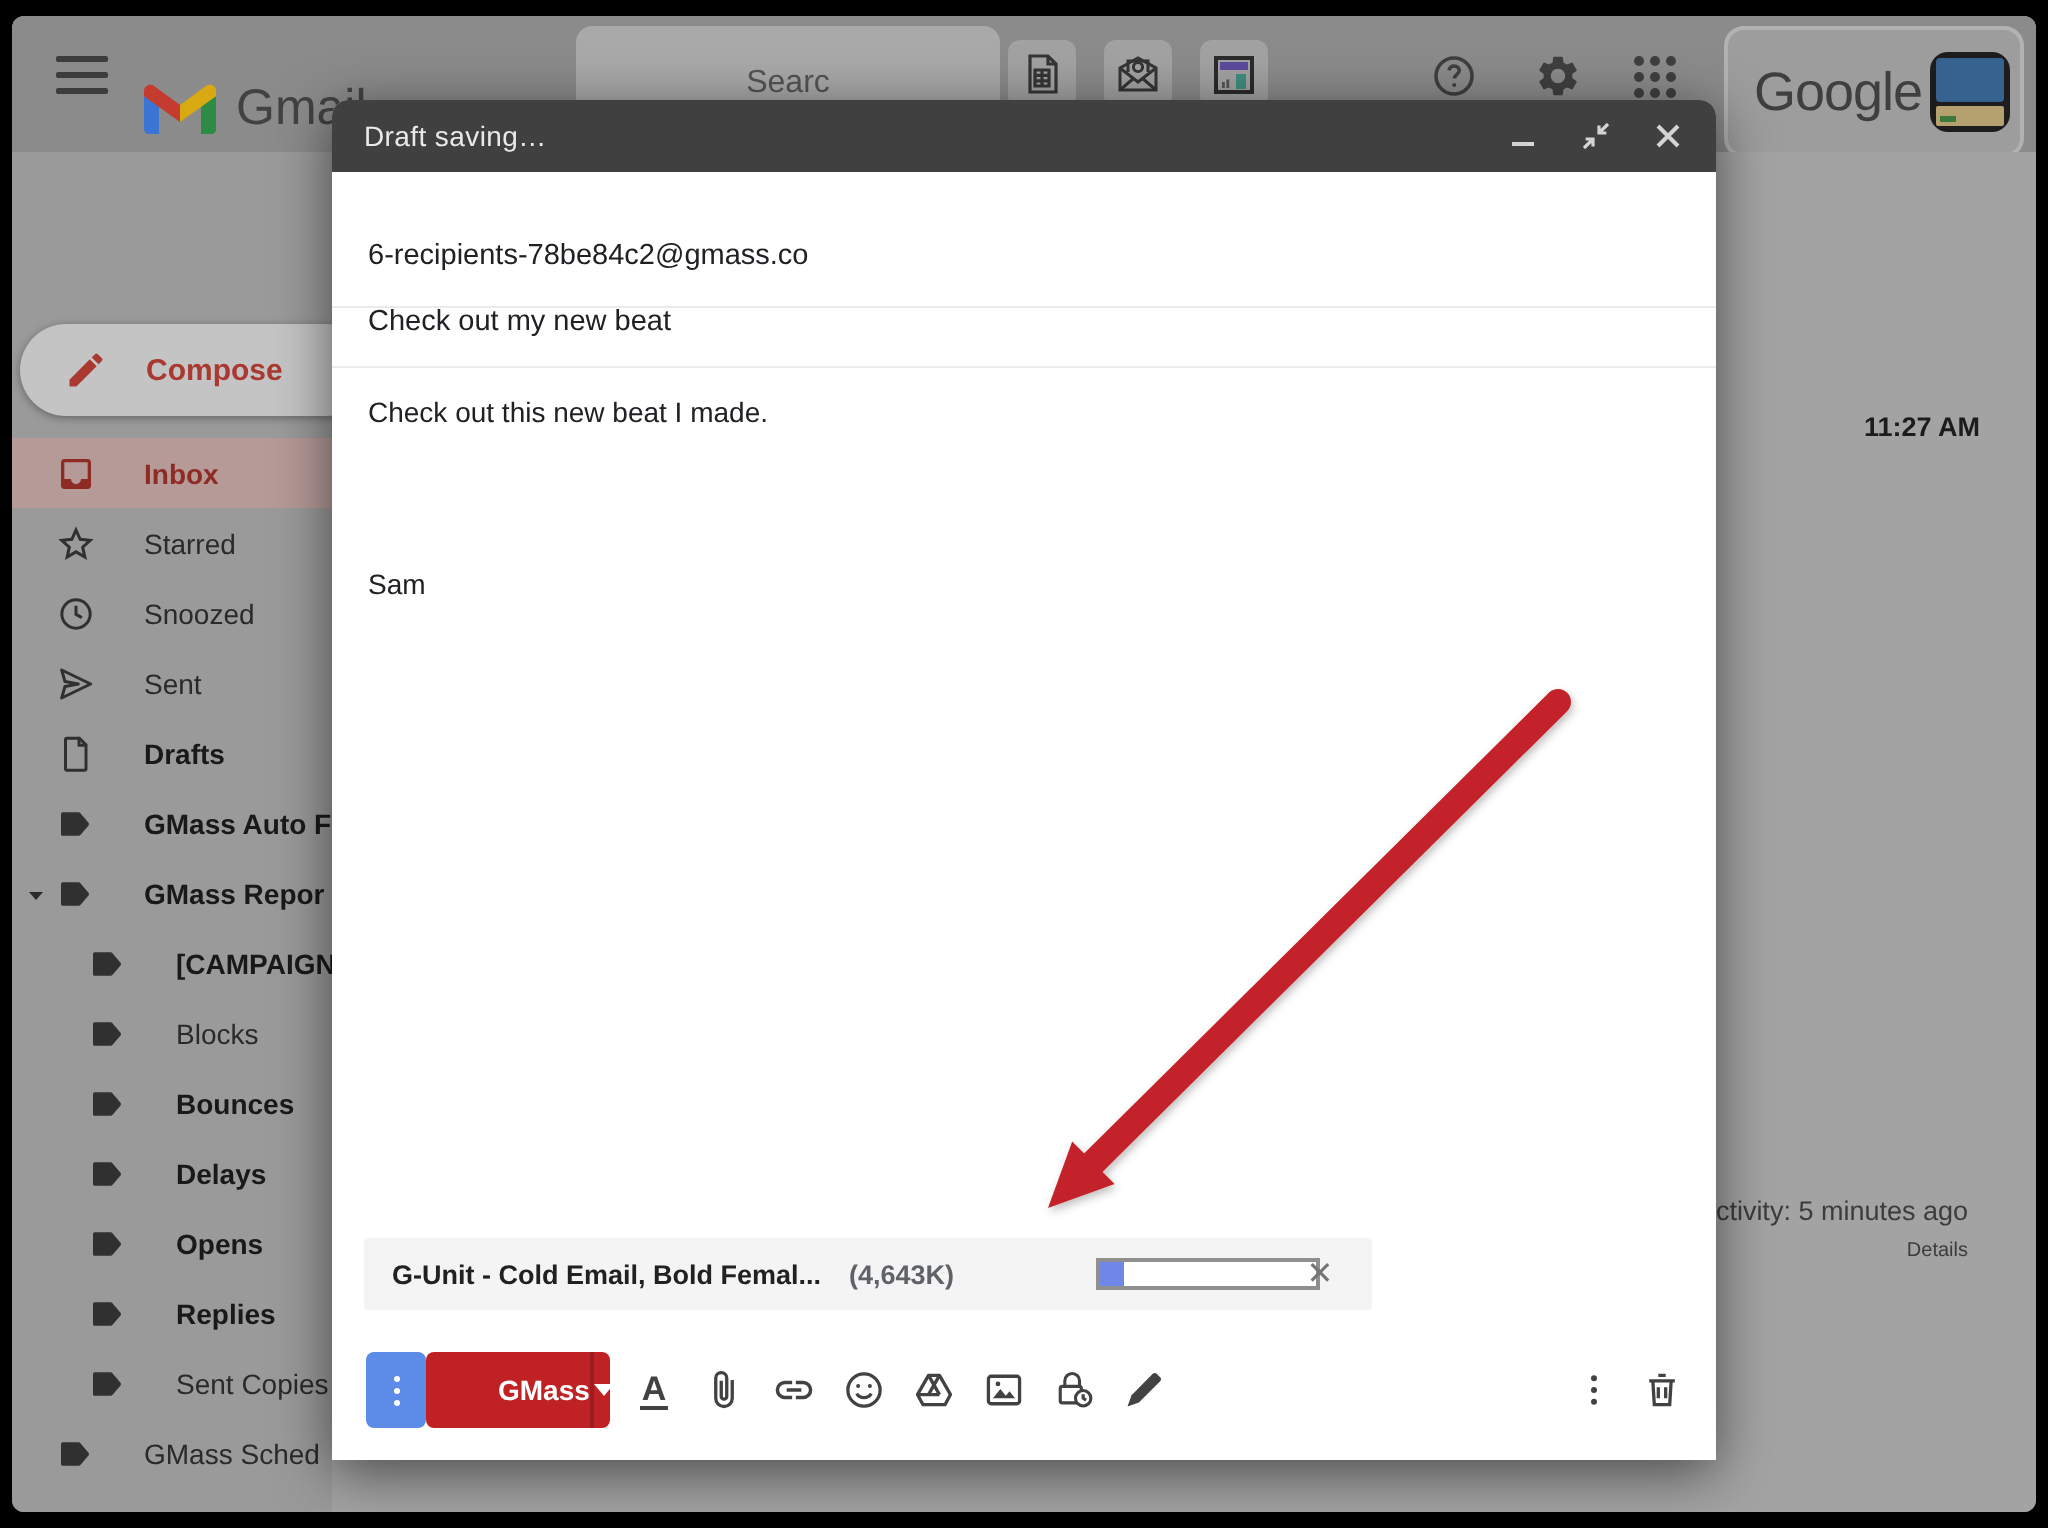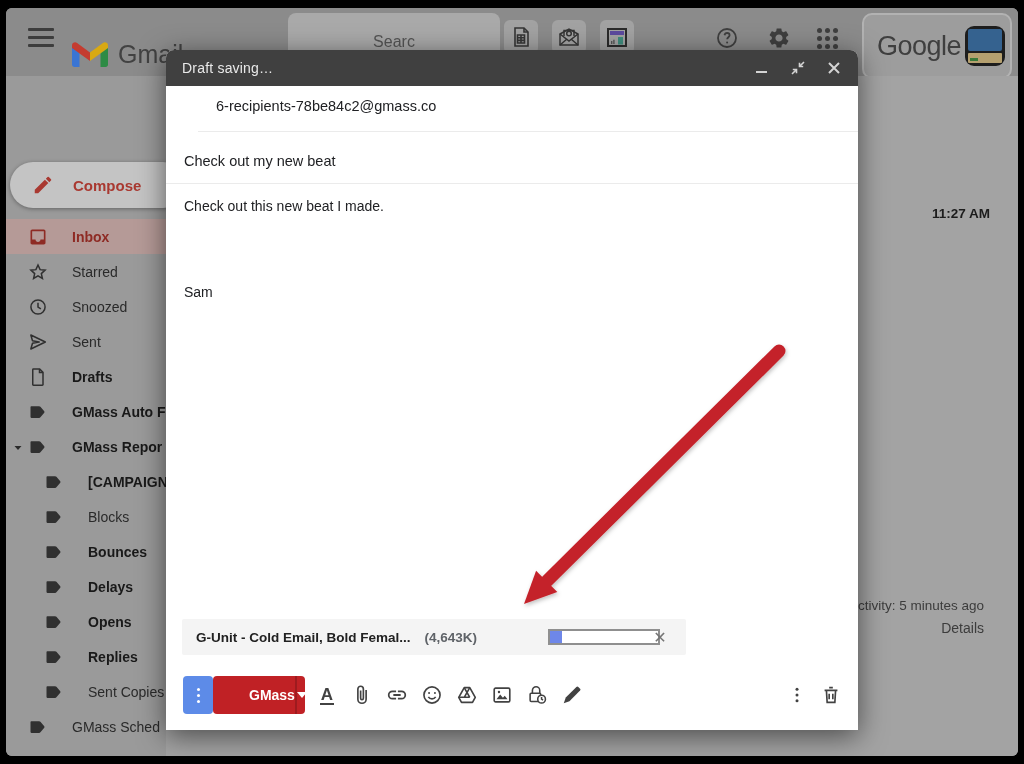--- a/index.html
+++ b/index.html
@@ -42,30 +42,30 @@
   .sb-row.selected{background:#b59a97;color:#8e2b24;}
   .sb-row.selected .sb-ic{color:#8e2b24;}
   .sb-ic{width:20px;height:20px;flex:none;color:#303030;display:flex;align-items:center;justify-content:center;}
   .sb-exp{position:absolute;left:6px;top:50%;transform:translateY(-50%);width:12px;height:12px;color:#2a2a2a;}
 
   
   .mainpane{position:absolute;left:160px;top:68px;right:0;bottom:0;background:#a3a3a3;}
   .pane-divider{position:absolute;height:1px;background:#8e8e8e;left:856px;right:2px;}
   .mail-time{position:absolute;right:28px;top:130px;font-size:13.5px;font-weight:bold;color:#1c1c1c;}
   .footer-activity{position:absolute;right:34px;top:522px;font-size:13.5px;color:#3c3c3c;}
-  .footer-details{position:absolute;right:34px;top:544px;font-size:14px;color:#3c3c3c;cursor:pointer;}
+  .footer-details{position:absolute;right:34px;top:544px;font-size:10px;color:#3c3c3c;cursor:pointer;}
 
   
   .compose{position:absolute;left:160px;top:42px;width:692px;height:680px;background:#fff;border-radius:8px 8px 0 0;box-shadow:0 6px 28px rgba(0,0,0,.55);z-index:10;}
   .cw-header{position:absolute;left:0;top:0;right:0;height:36px;background:#404040;border-radius:8px 8px 0 0;display:flex;align-items:center;padding:0 16px;}
   .cw-title{font-size:14px;font-weight:500;color:#e9e9e9;letter-spacing:.2px;flex:1;}
   .cw-ctrl{display:flex;gap:20px;align-items:center;}
   .cw-ctrl span{color:#d4d4d4;cursor:pointer;display:flex;align-items:center;justify-content:center;width:16px;height:16px;}
   .cw-row{position:absolute;left:0;right:0;display:flex;align-items:center;padding:0 18px;font-size:14.5px;color:#202124;border-bottom:1px solid #ebebeb;}
-  .row-to{top:30px;height:52px;margin-left:32px;}
+  .row-to{top:52px;height:52px;}
   .row-subject{top:88px;height:46px;}
   .cw-body{position:absolute;left:18px;top:134px;right:18px;font-size:14px;color:#202124;line-height:20px;}
   .body-line{position:absolute;left:0;top:12px;}
   .body-sig{position:absolute;left:0;top:98px;}
   .attach-chip{position:absolute;left:16px;top:569px;width:504px;height:36px;background:#f4f4f4;border-radius:2px;display:flex;align-items:center;padding-left:14px;}
   .attach-name{font-size:13.5px;font-weight:bold;color:#212121;max-width:218px;white-space:nowrap;overflow:hidden;}
   .attach-size{font-size:13.5px;font-weight:bold;color:#5f6368;margin-left:14px;}
   .attach-progress{position:absolute;left:366px;top:10px;width:112px;height:16px;border:2px solid #8f8f8f;background:#fff;}
   .attach-progress i{display:block;height:100%;background:#6e87e9;}
   .attach-close{position:absolute;left:468px;top:8px;width:20px;height:20px;color:#757575;font-size:16px;display:flex;align-items:center;justify-content:center;cursor:pointer;}

